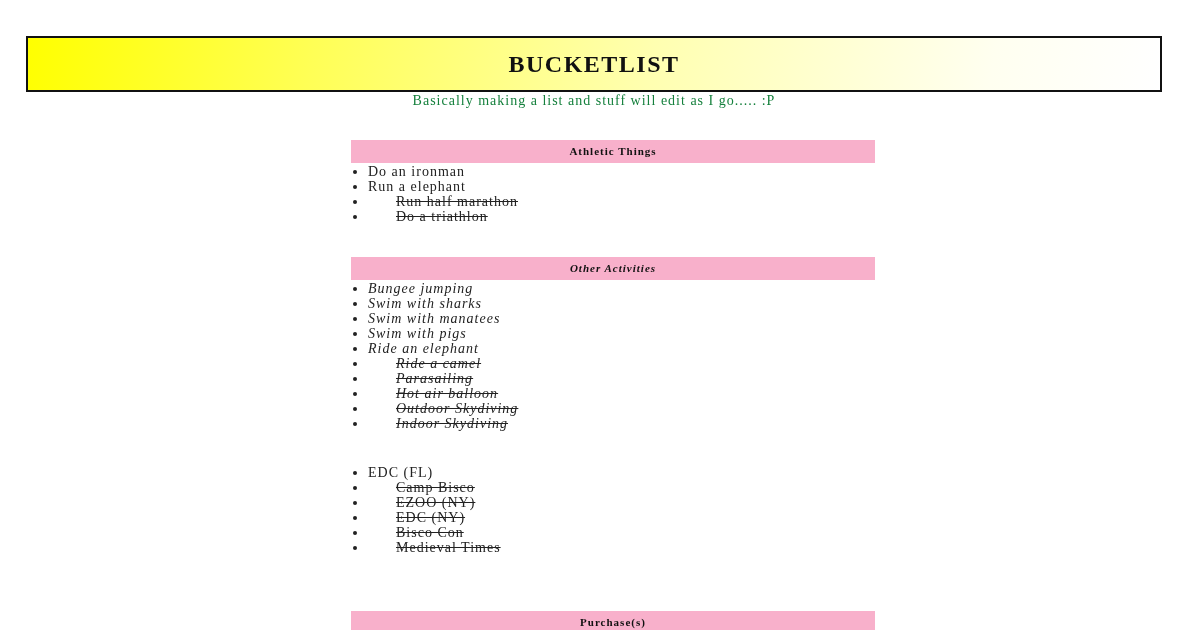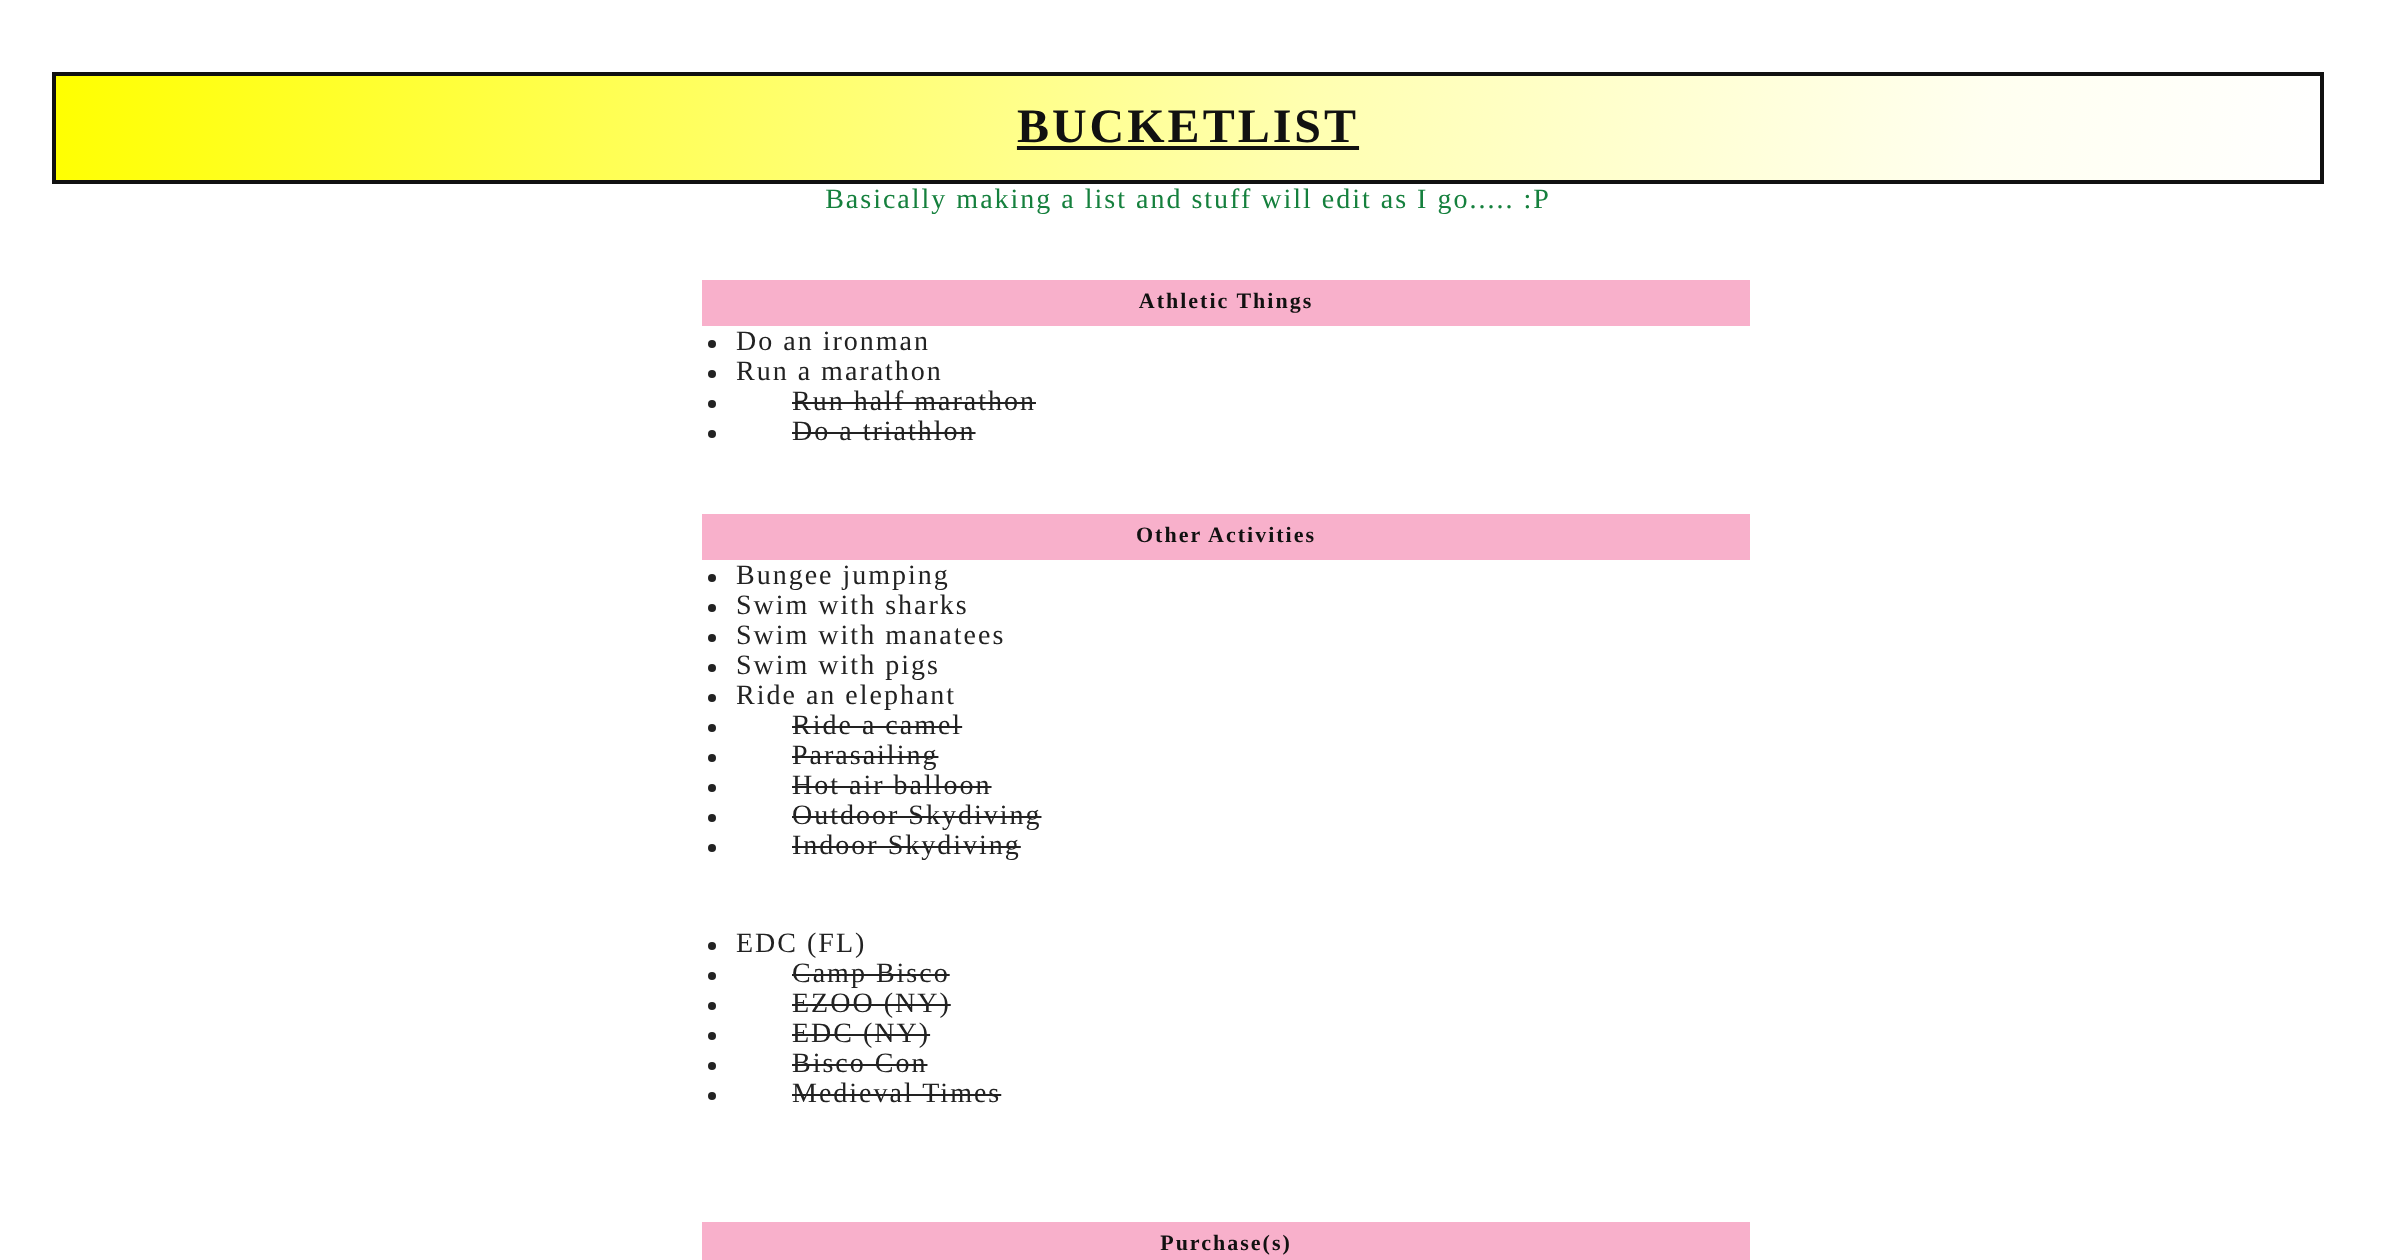--- a/index.html
+++ b/index.html
@@ -29,21 +29,20 @@
       align-items: center;
       justify-content: center;
     }
     .banner-title {
       font-family: "Liberation Serif", "DejaVu Serif", serif;
       font-weight: bold;
       font-size: 24px;
       letter-spacing: 1.5px;
       color: #111111;
       margin: 0;
-      text-decoration: underline;
     }
     .subtitle {
       position: absolute;
       top: 93px;
       left: 0;
       width: 1188px;
       text-align: center;
       font-size: 14px;
       letter-spacing: 1px;
       color: #15803d;
@@ -87,27 +86,27 @@
   <div class="banner">
     <h1 class="banner-title">BUCKETLIST</h1>
   </div>
 
   <div class="subtitle">Basically making a list and stuff will edit as I go..... :P</div>
 
   <div class="section" style="top:140px;">
     <div class="section-header">Athletic Things</div>
     <ul class="section-list">
       <li><span class="item-text">Do an ironman</span></li>
-      <li><span class="item-text">Run a marathon</span></li>
+      <li><span class="item-text">Run a elephant</span></li>
       <li class="done"><span class="item-text">Run half marathon</span></li>
       <li class="done"><span class="item-text">Do a triathlon</span></li>
     </ul>
   </div>
 
-  <div class="section" style="top:257px;">
+  <div class="section" style="top:257px;font-style:italic;">
     <div class="section-header">Other Activities</div>
     <ul class="section-list">
       <li><span class="item-text">Bungee jumping</span></li>
       <li><span class="item-text">Swim with sharks</span></li>
       <li><span class="item-text">Swim with manatees</span></li>
       <li><span class="item-text">Swim with pigs</span></li>
       <li><span class="item-text">Ride an elephant</span></li>
       <li class="done"><span class="item-text">Ride a camel</span></li>
       <li class="done"><span class="item-text">Parasailing</span></li>
       <li class="done"><span class="item-text">Hot air balloon</span></li>

